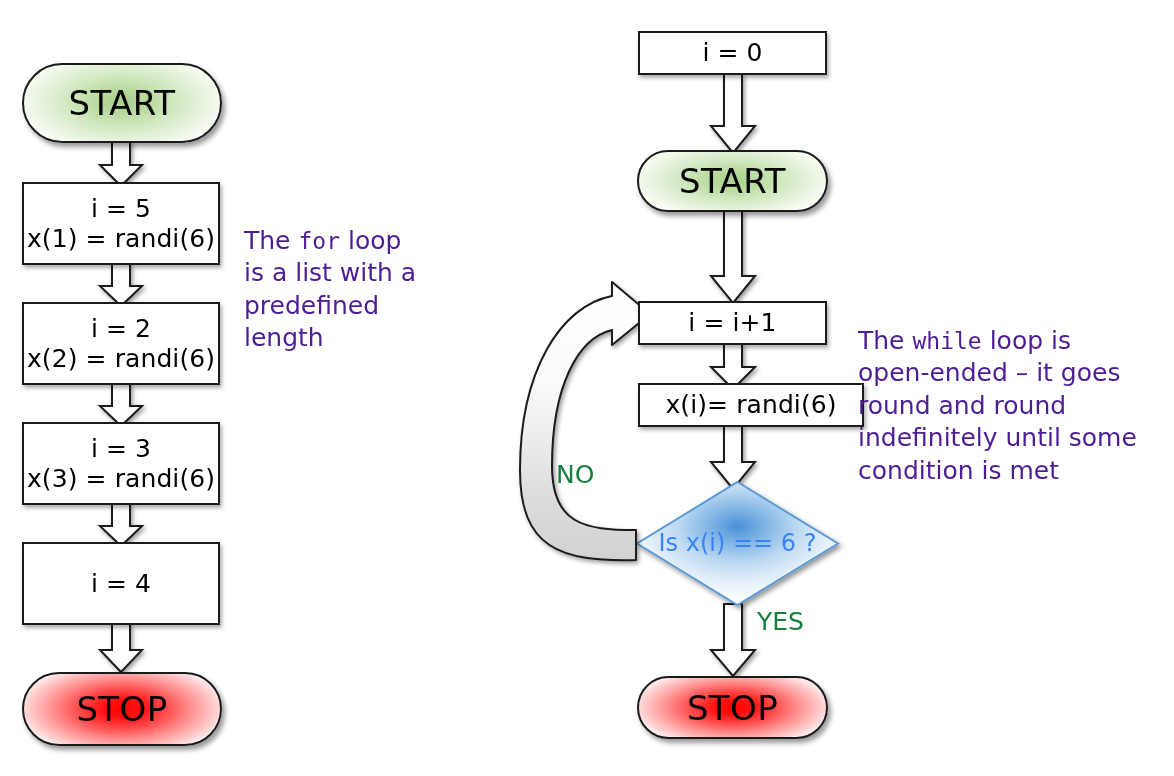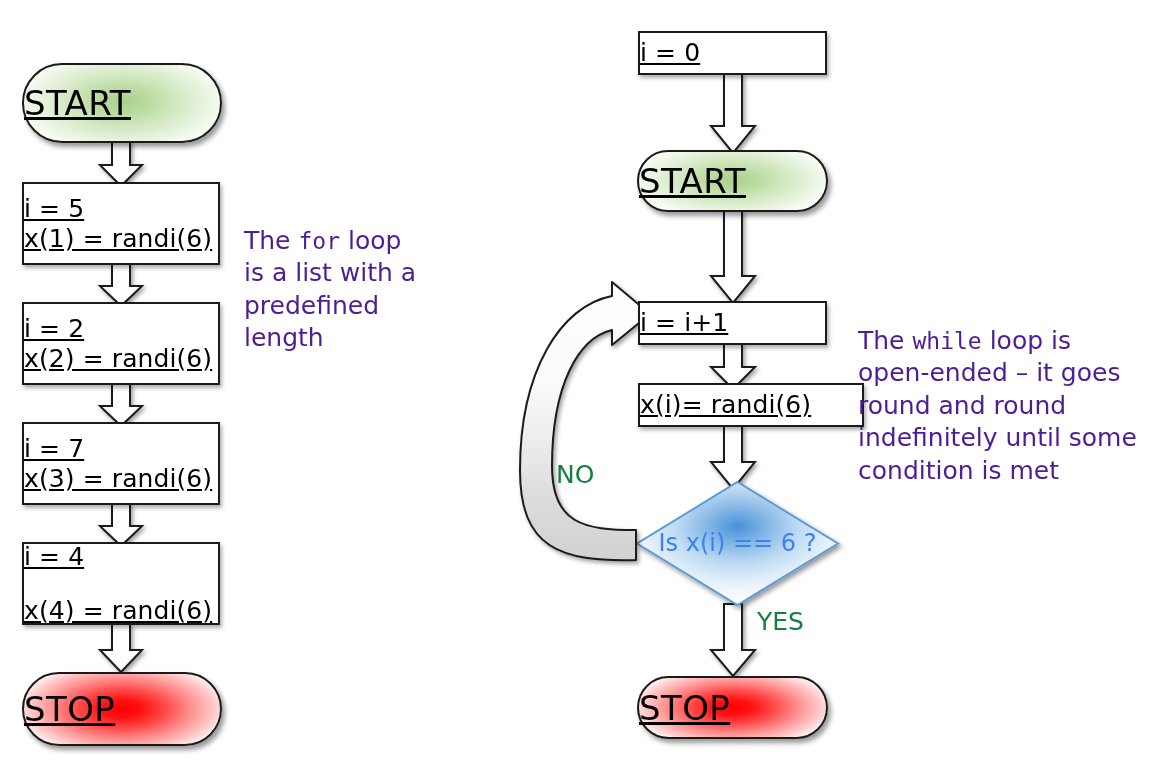--- a/index.html
+++ b/index.html
@@ -21,25 +21,24 @@
     width: 1174px;
     height: 776px;
   }
 
   
   .node {
     position: absolute;
     box-sizing: border-box;
     display: flex;
     flex-direction: column;
-    align-items: flex-start;
+    align-items: center;
     justify-content: center;
     text-align: center;
     color: #000000;
-    text-decoration: underline;
   }
 
   
   .proc {
     border: 2px solid #1a1a1a;
     background: #ffffff;
     font-size: 25px;
     line-height: 1.18;
     letter-spacing: 0.1px;
   }
@@ -198,27 +197,26 @@
     <span class="ln">i = 5</span>
     <span class="ln">x(1) = randi(6)</span>
   </div>
 
   <div class="node proc" style="left:22px;top:302px;width:198px;height:83px;box-shadow:2px 3px 4px rgba(0,0,0,0.32);">
     <span class="ln">i = 2</span>
     <span class="ln">x(2) = randi(6)</span>
   </div>
 
   <div class="node proc" style="left:22px;top:422px;width:198px;height:83px;box-shadow:2px 3px 4px rgba(0,0,0,0.32);">
-    <span class="ln">i = 7</span>
+    <span class="ln">i = 3</span>
     <span class="ln">x(3) = randi(6)</span>
   </div>
 
   <div class="node proc" style="left:22px;top:542px;width:198px;height:83px;box-shadow:2px 3px 4px rgba(0,0,0,0.32);gap:24px;">
     <span class="ln">i = 4</span>
-    <span class="ln">x(4) = randi(6)</span>
   </div>
 
   <div class="node term stop" style="left:22px;top:672px;width:200px;height:74px;border-radius:37px;
               box-shadow:3px 4px 5px rgba(0,0,0,0.40);">
     <span>STOP</span>
   </div>
 
   <div class="note" style="left:244px;top:192px;width:210px;">
     <span>The </span><span class="mono">for</span><span> loop
 is a list with a

